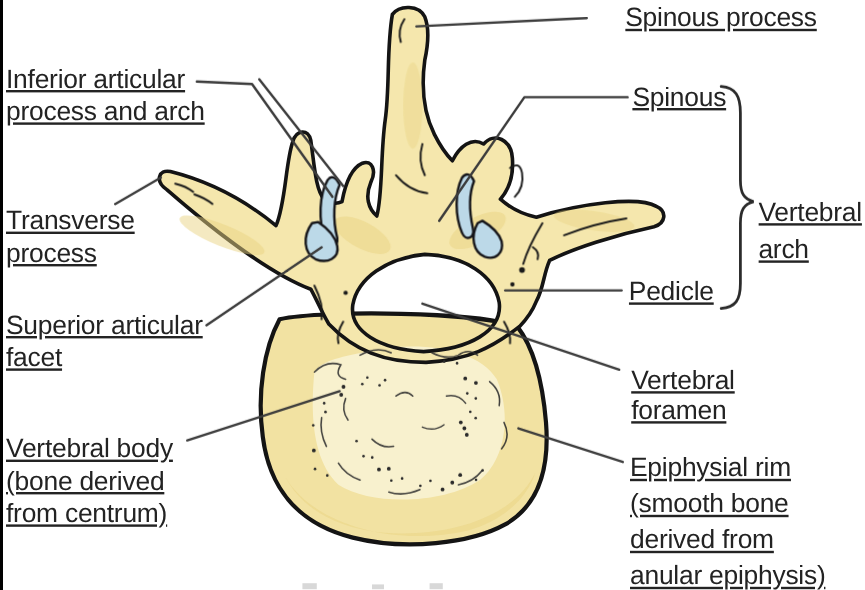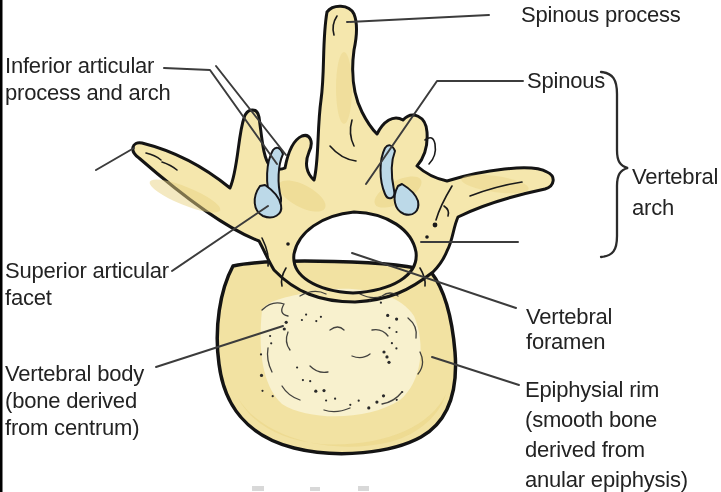--- a/index.html
+++ b/index.html
@@ -3,21 +3,21 @@
 <meta charset="utf-8">
 <style>
   html,body{margin:0;padding:0;background:#fff;}
   .stage{
     position:relative;width:721px;height:492px;background:#ffffff;overflow:hidden;
     font-family:"Liberation Sans","DejaVu Sans",sans-serif;
   }
   .stage svg{position:absolute;left:0;top:0;}
   .lbl{
     position:absolute;color:#232323;font-size:22px;line-height:27px;
-    white-space:pre-line;letter-spacing:-0.2px;
+    white-space:pre-line;letter-spacing:-0.2px;text-decoration:underline;
   }
   .lh25{line-height:25px}
   .lh26{line-height:26px}
   .lh30{line-height:30px}
   .lh31{line-height:31px}
 </style>
 </head>
 <body>
 
 <div class="stage">
@@ -171,35 +171,38 @@
     <g fill="#b9b9b9" opacity="0.55">
       <rect x="252" y="486" width="12" height="5"></rect>
       <rect x="310" y="487" width="10" height="4"></rect>
       <rect x="358" y="486" width="11" height="5"></rect>
     </g>
   </svg>
 
   <div class="lbl" style="left:5px;top:52px">Inferior articular
 process and arch</div>
 
+  <div class="lbl" style="left:5px;top:170px">Transverse
+process</div>
 
   <div class="lbl" style="left:5px;top:257px">Superior articular
 facet</div>
 
   <div class="lbl" style="left:5px;top:360px">Vertebral body
 (bone  derived
 from centrum)</div>
 
   <div class="lbl lh26" style="left:521px;top:2px">Spinous process</div>
 
   <div class="lbl lh26" style="left:527px;top:68px">Spinous</div>
 
   <div class="lbl lh31" style="left:632px;top:161px">Vertebral
 arch</div>
 
+  <div class="lbl lh26" style="left:524px;top:230px">Pedicle</div>
 
   <div class="lbl lh25" style="left:526px;top:304px">Vertebral
 foramen</div>
 
   <div class="lbl lh30" style="left:525px;top:375px">Epiphysial rim
 (smooth bone
 derived from
 anular epiphysis)</div>
 
 </div>

